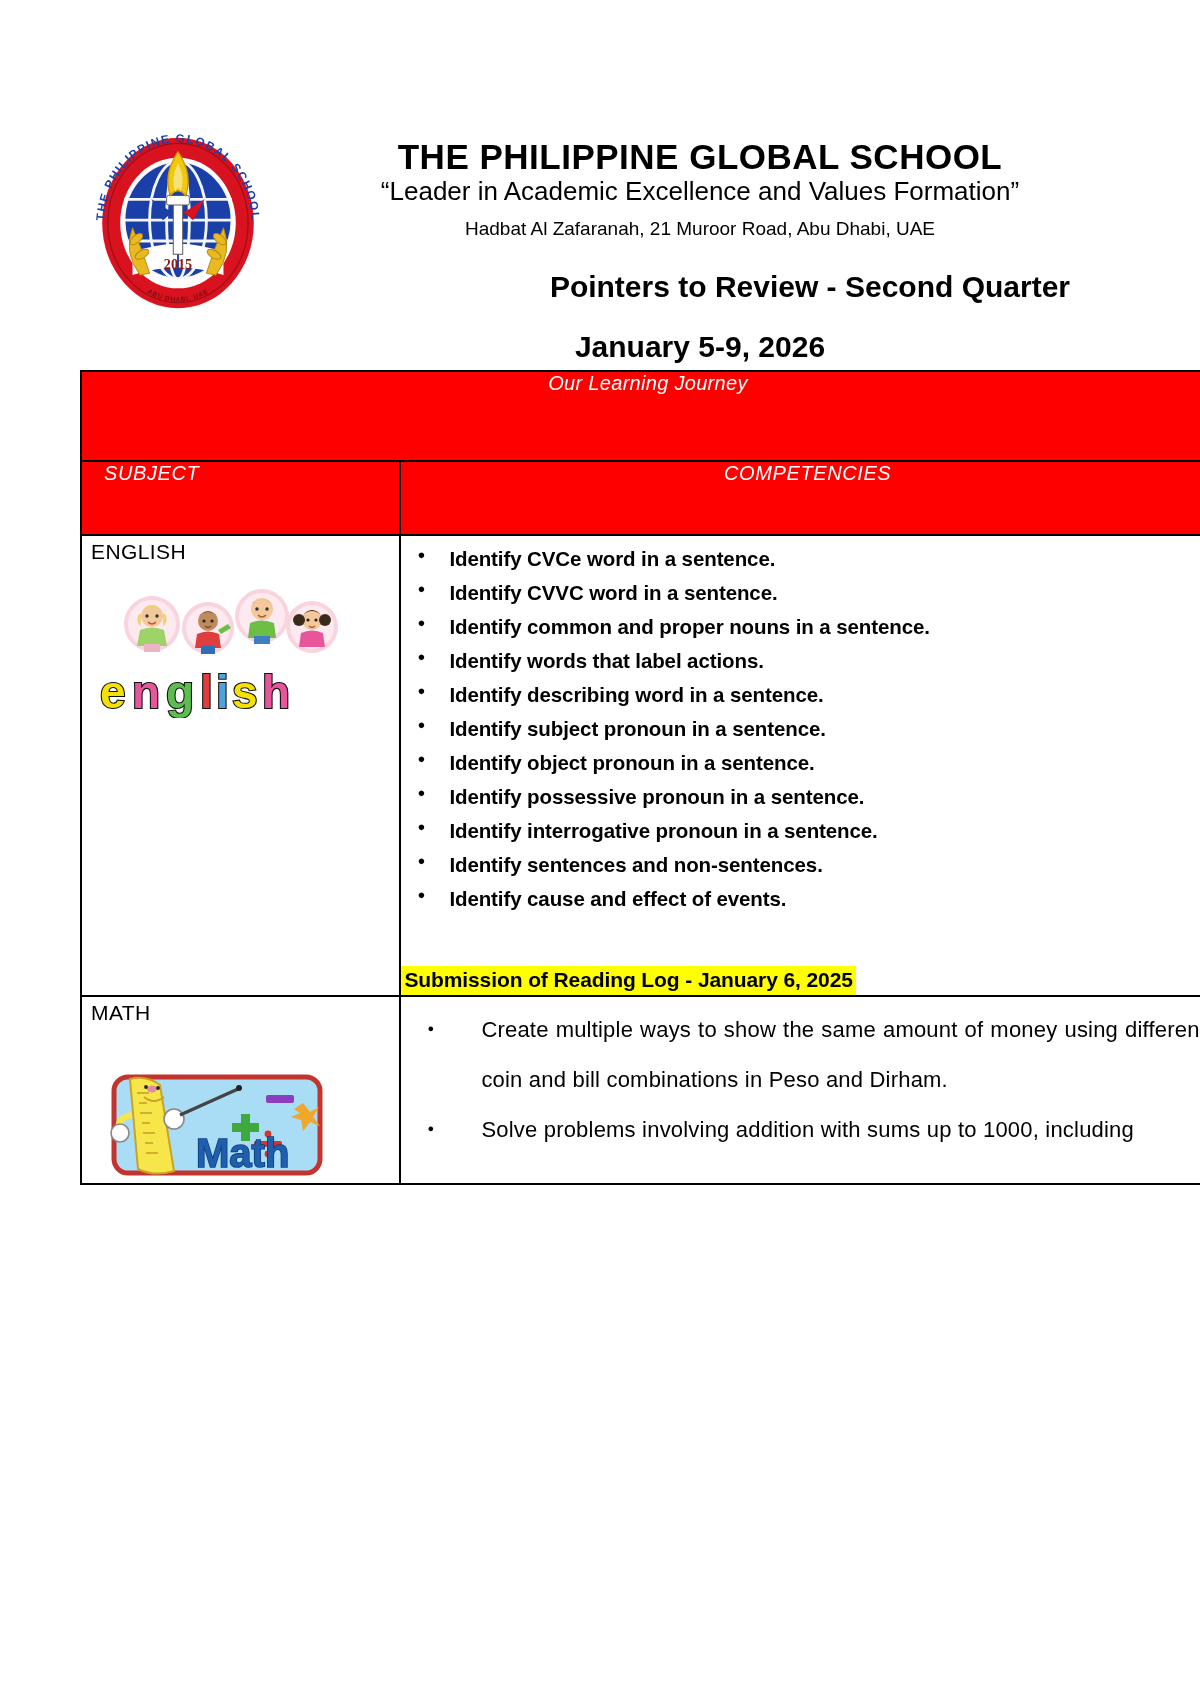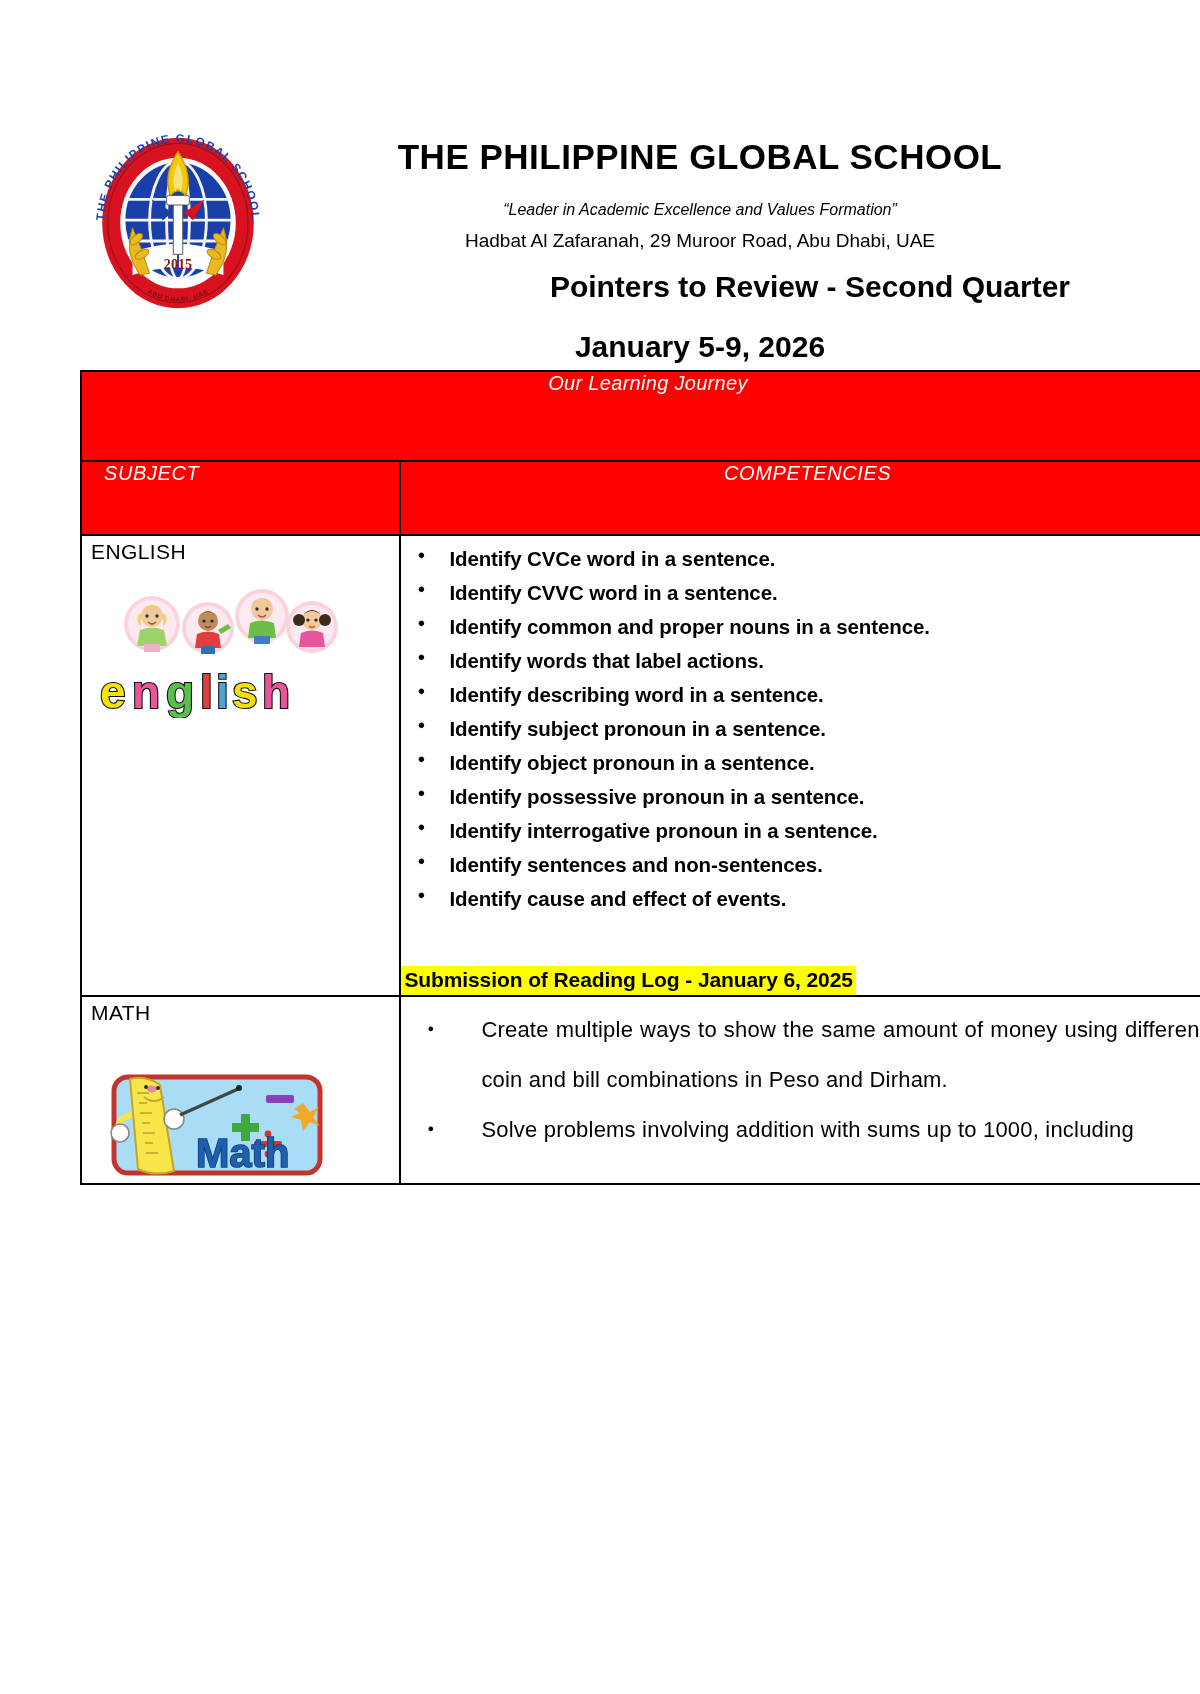--- a/index.html
+++ b/index.html
@@ -8,21 +8,21 @@
   .page{position:relative;width:1200px;height:1694px;background:#fff;}
 
   
   .header{position:absolute;left:0;top:0;width:1200px;height:370px;}
   .logo-wrap{position:absolute;left:78px;top:133px;width:200px;height:180px;}
   .logo-svg{display:block;width:200px;height:180px;}
 
   .head-text{position:absolute;left:330px;top:138px;width:740px;text-align:center;}
   .school-name{font-size:35px;font-weight:bold;letter-spacing:.5px;line-height:1.08;
                font-family:"Liberation Sans",sans-serif;white-space:nowrap;}
-  .tagline{font-size:16px;font-style:italic;margin-top:24px;line-height:1.2;}
+  .tagline{font-size:26px;margin-top:0;line-height:1.2;}
   .address{font-size:19px;margin-top:11px;line-height:1.2;}
 
   .doc-title{position:absolute;left:330px;top:268px;width:740px;text-align:right;
              font-size:30px;font-weight:bold;line-height:1.25;}
   .doc-date{position:absolute;left:330px;top:328px;width:740px;text-align:center;
             font-size:30px;font-weight:bold;line-height:1.25;}
 
   
   .tbl{position:absolute;left:80px;top:370px;width:1136px;border-collapse:collapse;
        table-layout:fixed;}
@@ -117,21 +117,21 @@
         </text>
         <text font-family="Liberation Sans, sans-serif" font-size="7" font-weight="bold" fill="#7a0d10" letter-spacing="0.8">
           <textPath href="#ringBot" startOffset="50%" text-anchor="middle">ABU DHABI, UAE</textPath>
         </text>
       </svg>
     </div>
 
     <div class="head-text">
       <div class="school-name">THE PHILIPPINE GLOBAL SCHOOL</div>
       <div class="tagline">“Leader in Academic Excellence and Values Formation”</div>
-      <div class="address">Hadbat Al Zafaranah, 29 Muroor Road, Abu Dhabi, UAE</div>
+      <div class="address">Hadbat Al Zafaranah, 21 Muroor Road, Abu Dhabi, UAE</div>
     </div>
 
     <div class="doc-title">Pointers to Review - Second Quarter</div>
     <div class="doc-date">January 5-9, 2026</div>
   </div>
 
   <table class="tbl">
     <colgroup>
       <col class="col-subject">
       <col class="col-comp">

